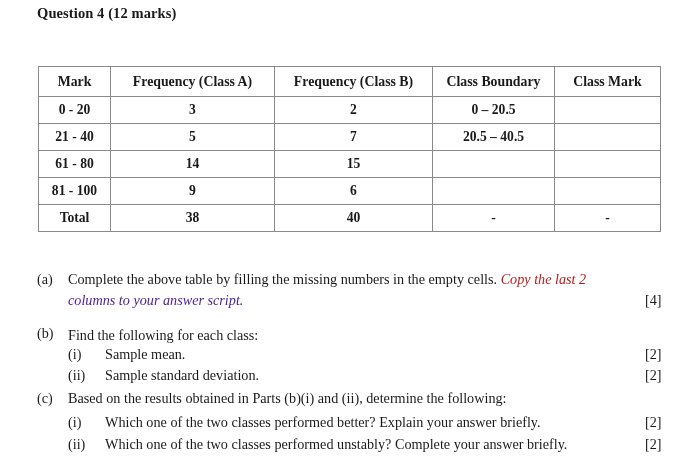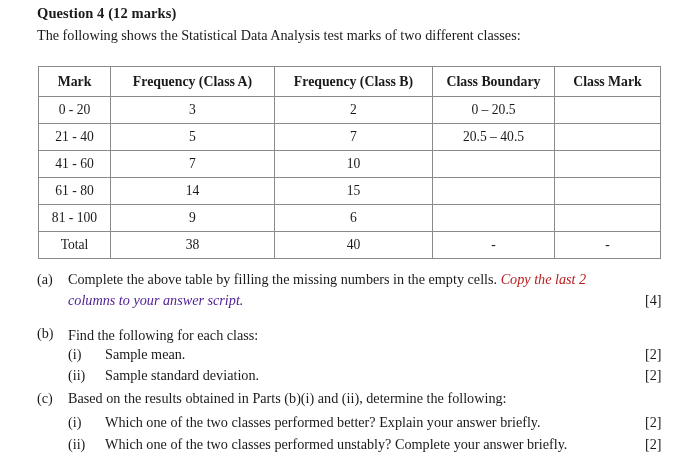--- a/index.html
+++ b/index.html
@@ -53,21 +53,21 @@
     background: #ffffff;
   }
   .marks-table td, .marks-table th {
     border: 1px solid #8a8a8a;
     text-align: center;
     vertical-align: middle;
     font-size: 13.6px;
     padding: 0;
     height: 26px;
     line-height: 26px;
-    font-weight: normal;
+    font-weight: bold;
   }
   .marks-table thead th {
     font-weight: bold;
     font-size: 13.8px;
     height: 29px;
     line-height: 29px;
     text-align: center;
   }
   .col-mark      { width: 72px; }
   .col-freq-a    { width: 164px; }
@@ -115,21 +115,20 @@
     font-style: italic;
     white-space: nowrap;
   }
 </style>
 </head>
 <body>
 
 <div class="page">
 
   <div class="q-title">Question 4 (12 marks)</div>
-  <div class="q-intro">The following shows the Statistical Data Analysis test marks of two different classes:</div>
 
   <table class="marks-table">
     <colgroup>
       <col class="col-mark">
       <col class="col-freq-a">
       <col class="col-freq-b">
       <col class="col-boundary">
       <col class="col-classmark">
     </colgroup>
     <thead>
@@ -150,27 +149,20 @@
         <td></td>
       </tr>
       <tr>
         <td>21 - 40</td>
         <td>5</td>
         <td>7</td>
         <td>20.5 – 40.5</td>
         <td></td>
       </tr>
       <tr>
-        <td>41 - 60</td>
-        <td>7</td>
-        <td>10</td>
-        <td></td>
-        <td></td>
-      </tr>
-      <tr>
         <td>61 - 80</td>
         <td>14</td>
         <td>15</td>
         <td></td>
         <td></td>
       </tr>
       <tr>
         <td>81 - 100</td>
         <td>9</td>
         <td>6</td>

